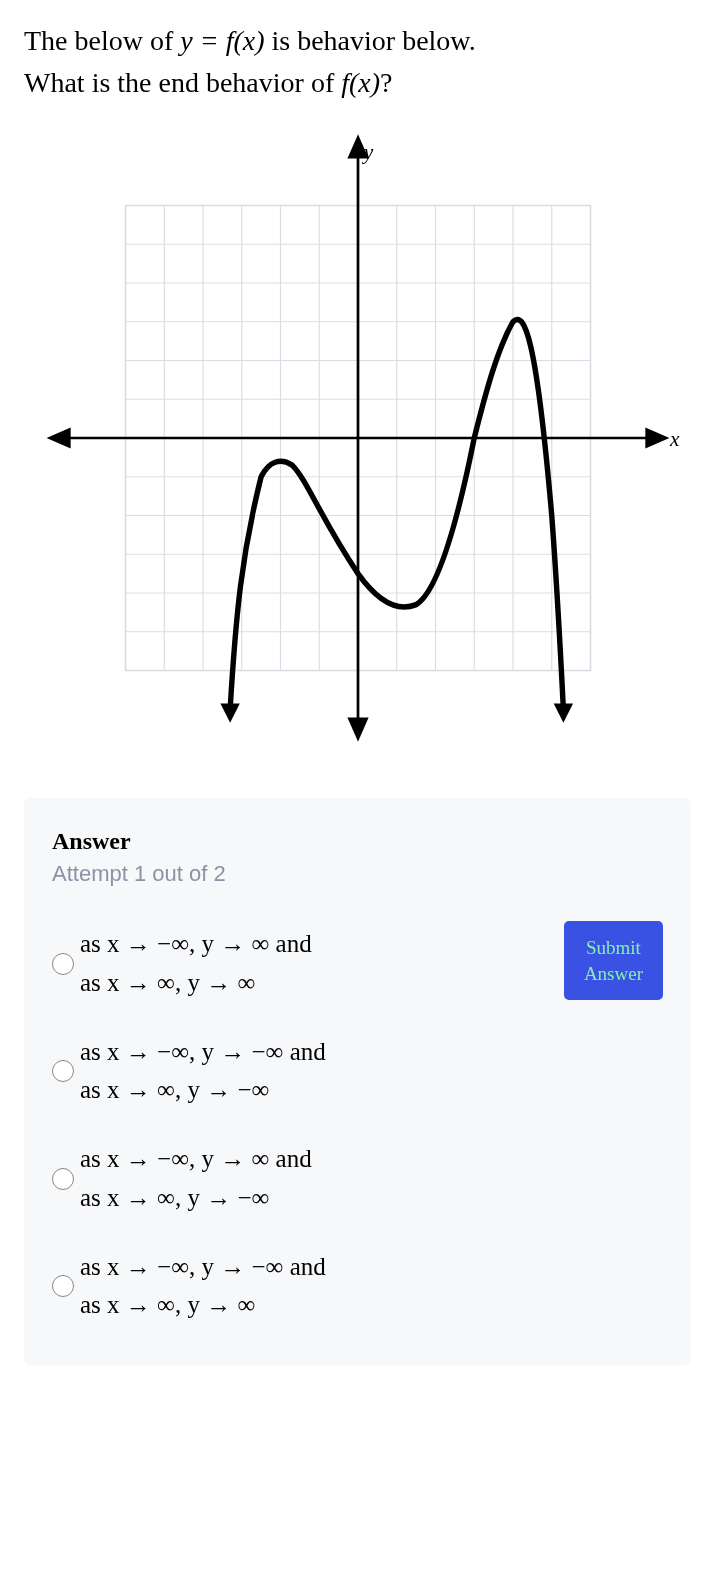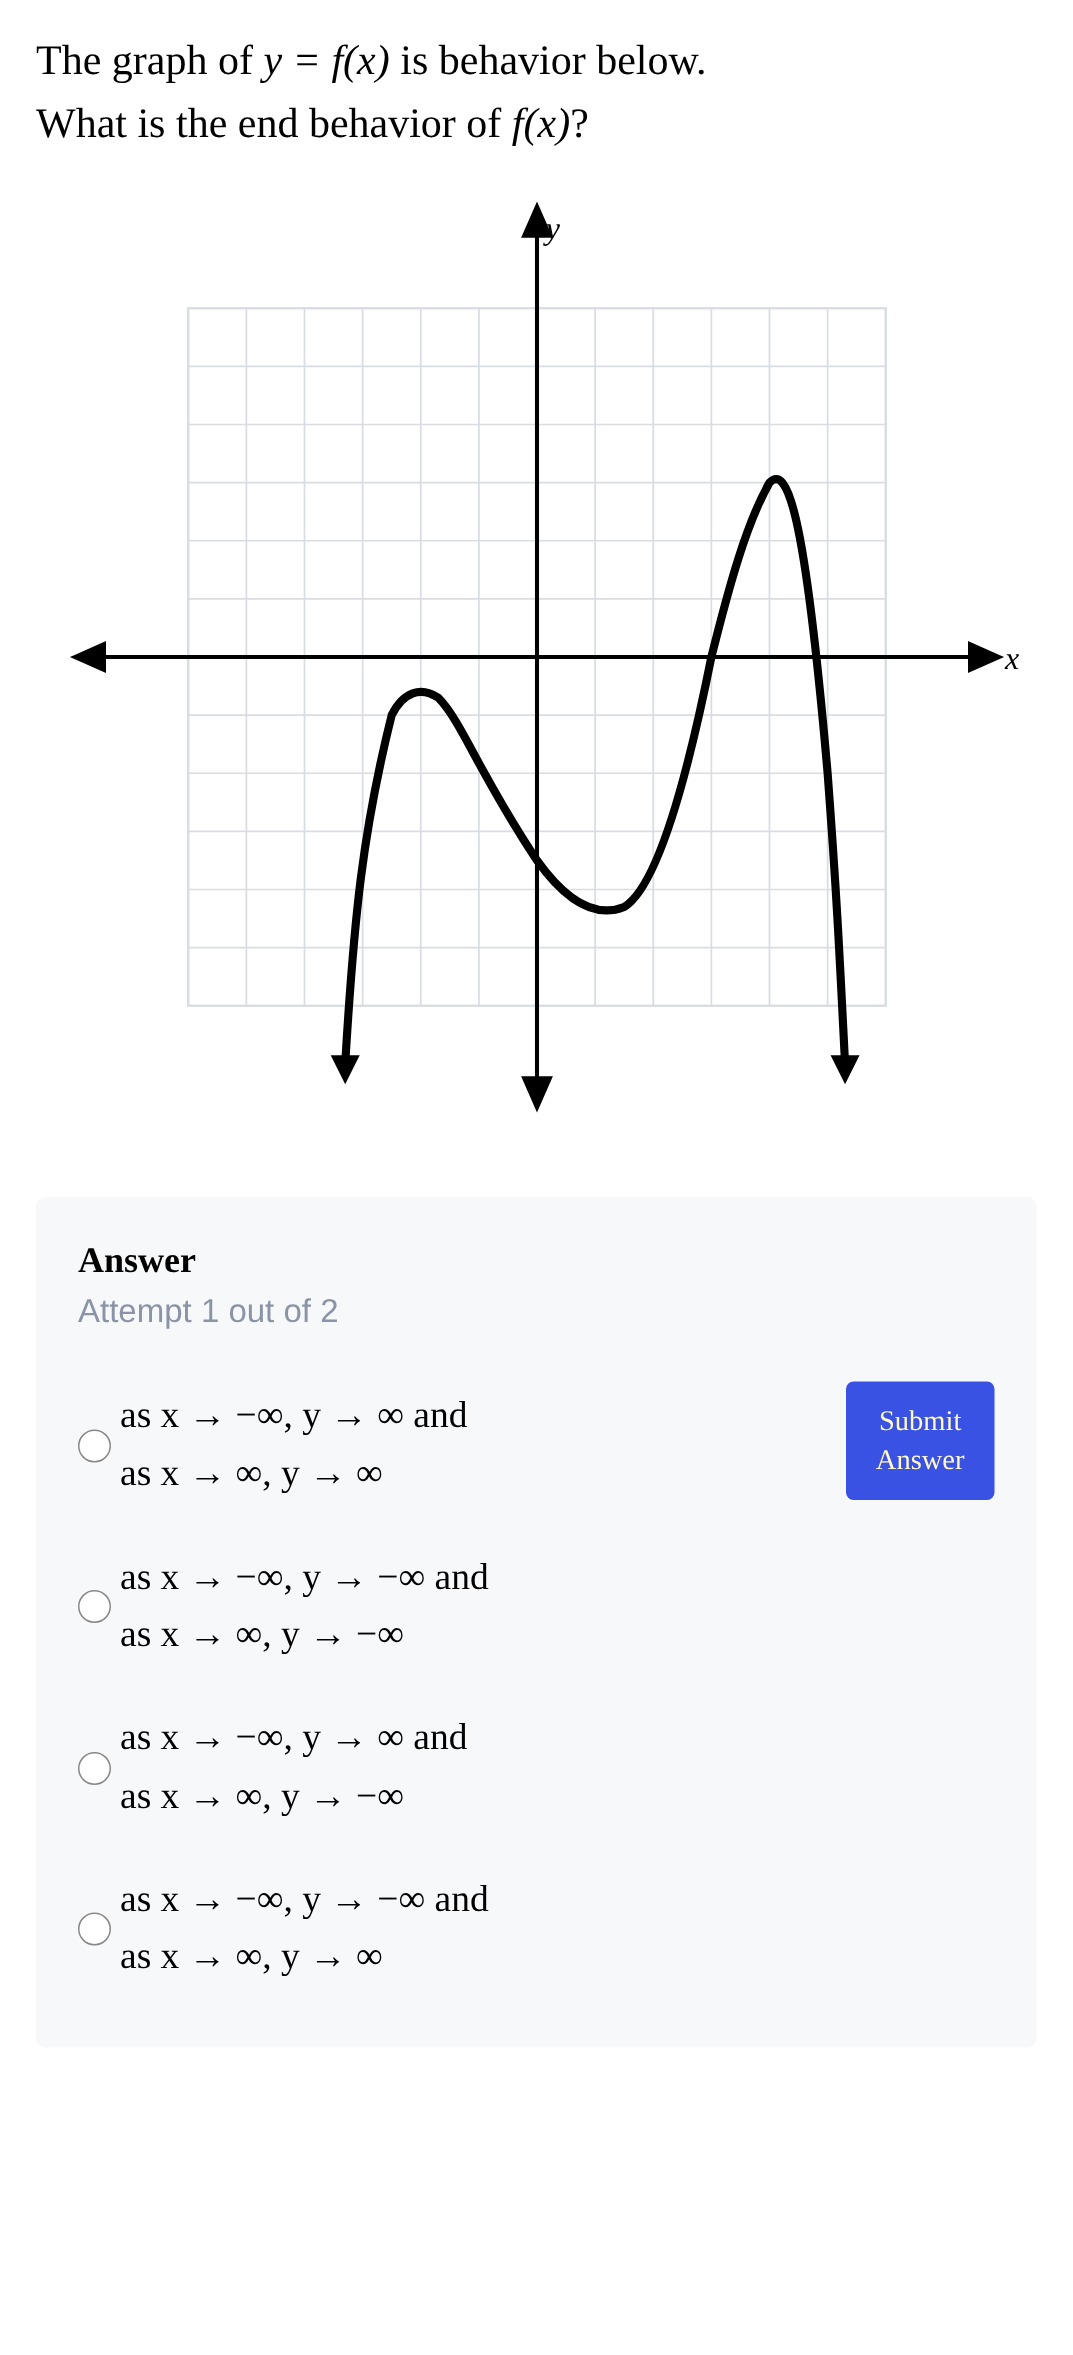--- a/index.html
+++ b/index.html
@@ -63,38 +63,38 @@
     background: #fff;
     cursor: pointer;
   }
   .option-text {
     font-family: 'Times New Roman', Georgia, serif;
     font-size: 25px;
     line-height: 1.55;
   }
   .submit-btn {
     background: #3a52e3;
-    color: #fef9c3;
+    color: #86efac;
     border: none;
     border-radius: 5px;
     padding: 14px 20px;
     font-family: Georgia, serif;
     font-size: 19px;
     line-height: 1.35;
     text-align: center;
     cursor: pointer;
     flex-shrink: 0;
     margin-top: -4px;
   }
 </style>
 </head>
 <body>
 
 <div class="question">
-  <span>The graph of </span><span class="math"><span style="font-style:italic">y</span> = <span style="font-style:italic">f</span>(<span style="font-style:italic">x</span>)</span><span> is behavior below.</span><br>
+  <span>The below of </span><span class="math"><span style="font-style:italic">y</span> = <span style="font-style:italic">f</span>(<span style="font-style:italic">x</span>)</span><span> is behavior below.</span><br>
   <span>What is the end behavior of </span><span class="math"><span style="font-style:italic">f</span>(<span style="font-style:italic">x</span>)</span><span>?</span>
 </div>
 
 <div class="graph-container">
   <svg width="680" height="620" viewBox="-8.5 -8 17 16" style="overflow:visible">
 
     <g stroke="#d9dde3" stroke-width="0.03">
       <line x1="-6" y1="-6" x2="-6" y2="6"></line>
         <line x1="-5" y1="-6" x2="-5" y2="6"></line>
         <line x1="-4" y1="-6" x2="-4" y2="6"></line>

